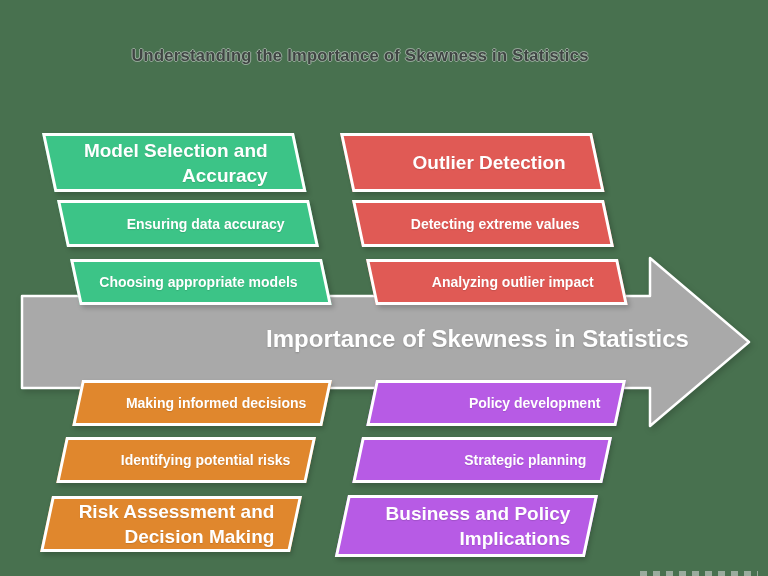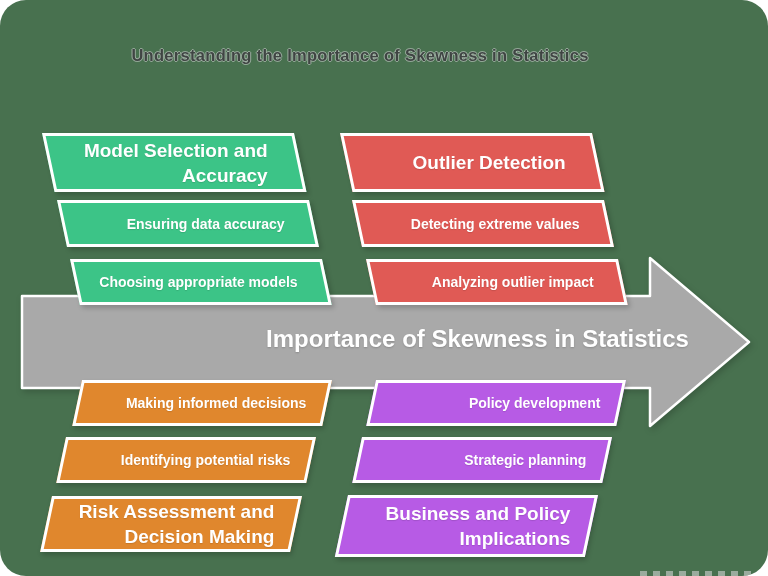--- a/index.html
+++ b/index.html
@@ -42,21 +42,21 @@
   .watermark {
     position:absolute; right:10px; bottom:0; width:118px; height:5px;
     z-index:4; overflow:hidden; opacity:0.75;
     background:repeating-linear-gradient(90deg,
       rgba(200,205,202,0.85) 0 7px, rgba(200,205,202,0) 7px 13px);
   }
 </style>
 </head>
 <body>
 
-<div class="canvas" style="background-color: rgb(72, 113, 79); border-radius: 26px;">
+<div class="canvas" style="background-color: rgb(72, 113, 79);">
 
   <div class="main-title" style="color: rgb(63, 69, 67);">Understanding the Importance of Skewness in Statistics</div>
 
   <svg class="arrow-svg" width="768" height="576">
     <polygon points="22,296 650,296 650,258 749,342 650,426 650,388 22,388" stroke="#FFFFFF" stroke-width="2.5" stroke-linejoin="round" fill="#A9A9A9"></polygon>
   </svg>
 
   <div class="arrow-label">Importance of Skewness in Statistics</div>
 
   <div class="box skew-up header-box" style="left: 42px; top: 133px; width: 252px; height: 59px; background-color: rgb(60, 196, 135);">

